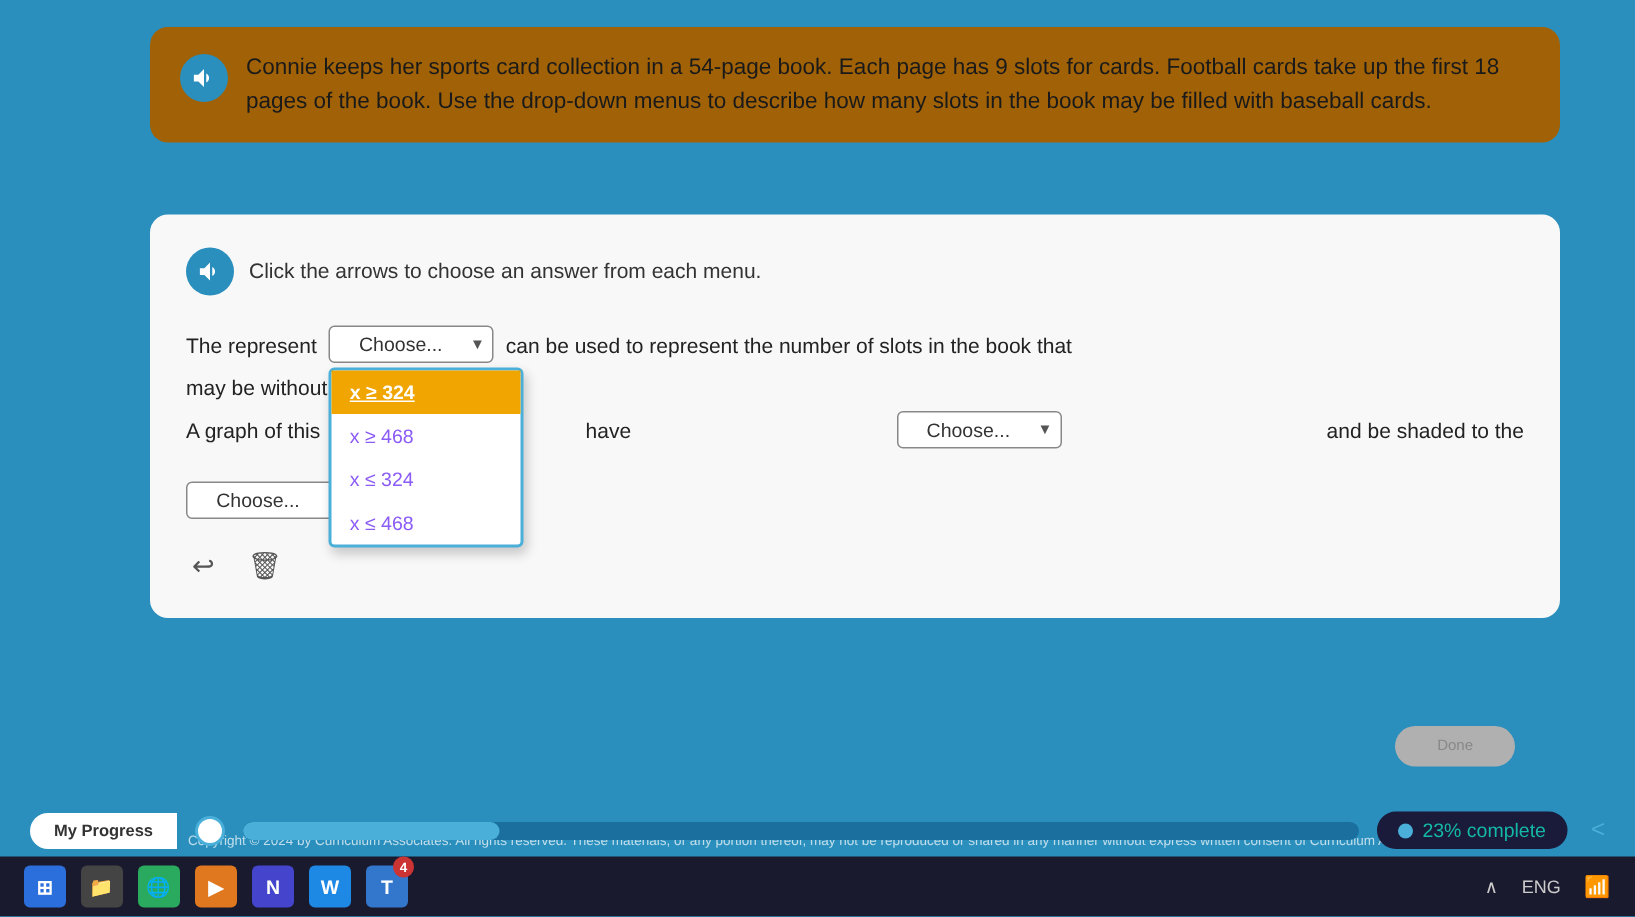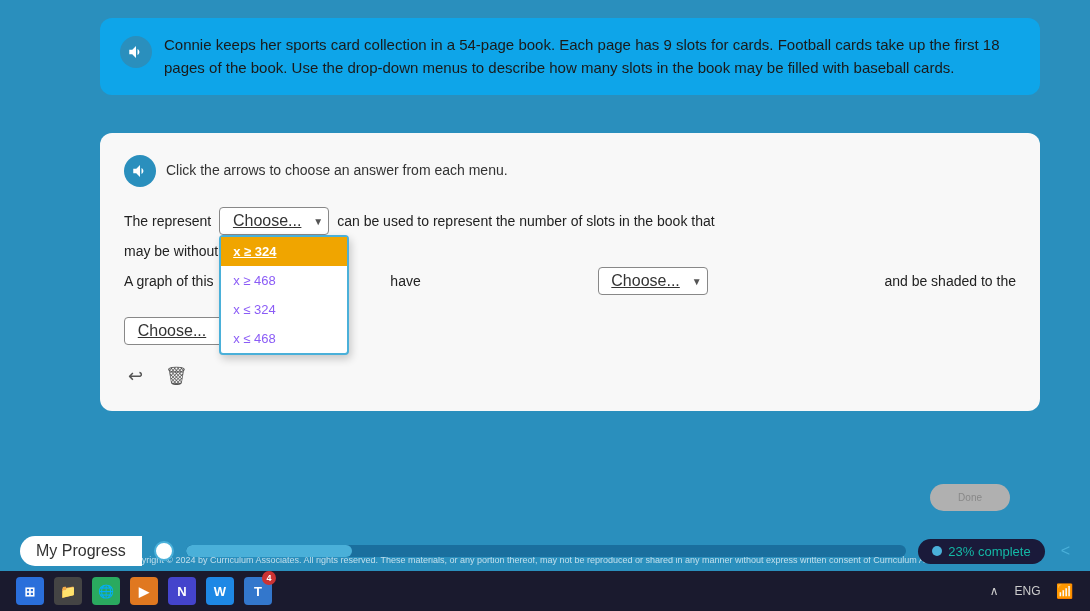--- a/index.html
+++ b/index.html
@@ -11,21 +11,21 @@
       overflow: hidden;
       position: relative;
     }
 
     
     .problem-box {
       position: absolute;
       top: 18px;
       left: 100px;
       right: 50px;
-      background: #0ea5e9;
+      background: #a16207;
       border-radius: 12px;
       padding: 16px 20px 16px 20px;
       display: flex;
       align-items: flex-start;
       gap: 12px;
     }
     .speaker-icon {
       width: 32px;
       height: 32px;
       background: #2a8fbd;
@@ -39,21 +39,21 @@
     .speaker-icon svg { width: 18px; height: 18px; fill: white; }
     .problem-text {
       font-size: 15px;
       line-height: 1.5;
       color: #1a1a1a;
     }
 
     
     .answer-box {
       position: absolute;
-      top: 133px;
+      top: 143px;
       left: 100px;
       right: 50px;
       background: #f8f8f8;
       border-radius: 12px;
       padding: 20px 24px;
       min-height: 260px;
     }
 
     .instruction-row {
       display: flex;
@@ -75,27 +75,26 @@
       color: #222;
       flex-wrap: wrap;
       position: relative;
     }
 
     .dropdown-btn {
       background: white;
       border: 1px solid #888;
       border-radius: 4px;
       padding: 4px 24px 4px 10px;
-      font-size: 16px;
+      font-size: 13px;
       cursor: pointer;
       position: relative;
       min-width: 110px;
       color: #333;
       appearance: none;
-      text-decoration: underline;
       -webkit-appearance: none;
     }
     .dropdown-wrapper {
       position: relative;
       display: inline-block;
     }
     .dropdown-arrow {
       position: absolute;
       right: 6px;
       top: 50%;
@@ -175,22 +174,22 @@
       right: 0;
       display: flex;
       align-items: center;
       padding: 0 20px;
       gap: 12px;
     }
     .my-progress-label {
       background: white;
       border-radius: 20px 0 0 20px;
       padding: 6px 16px;
-      font-size: 16px;
-      font-weight: normal;
+      font-size: 11px;
+      font-weight: bold;
       color: #333;
       white-space: nowrap;
     }
     .progress-track {
       flex: 1;
       height: 12px;
       background: #1a6f9e;
       border-radius: 6px;
       overflow: hidden;
       position: relative;

